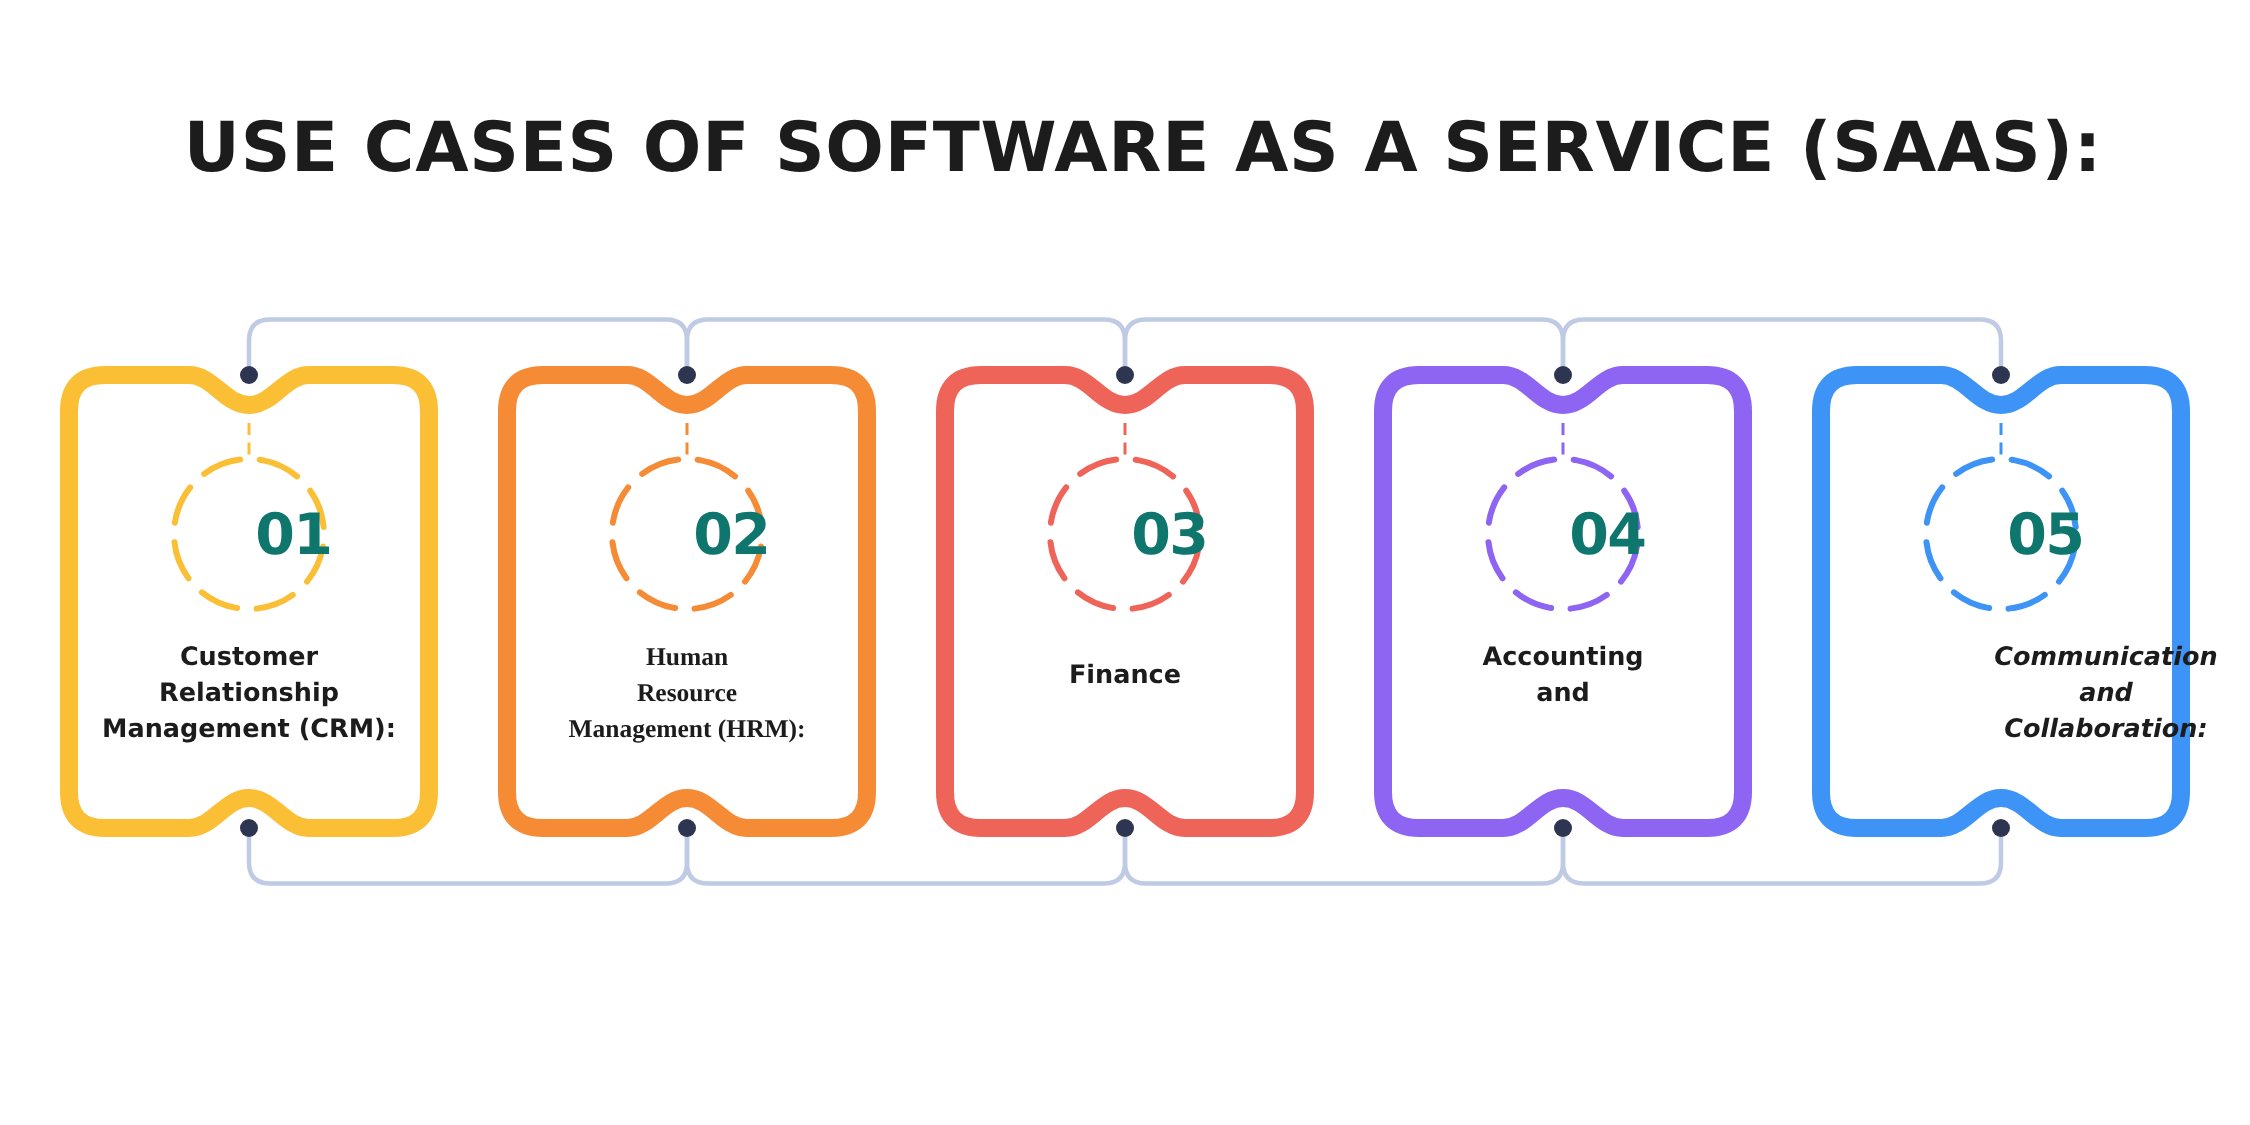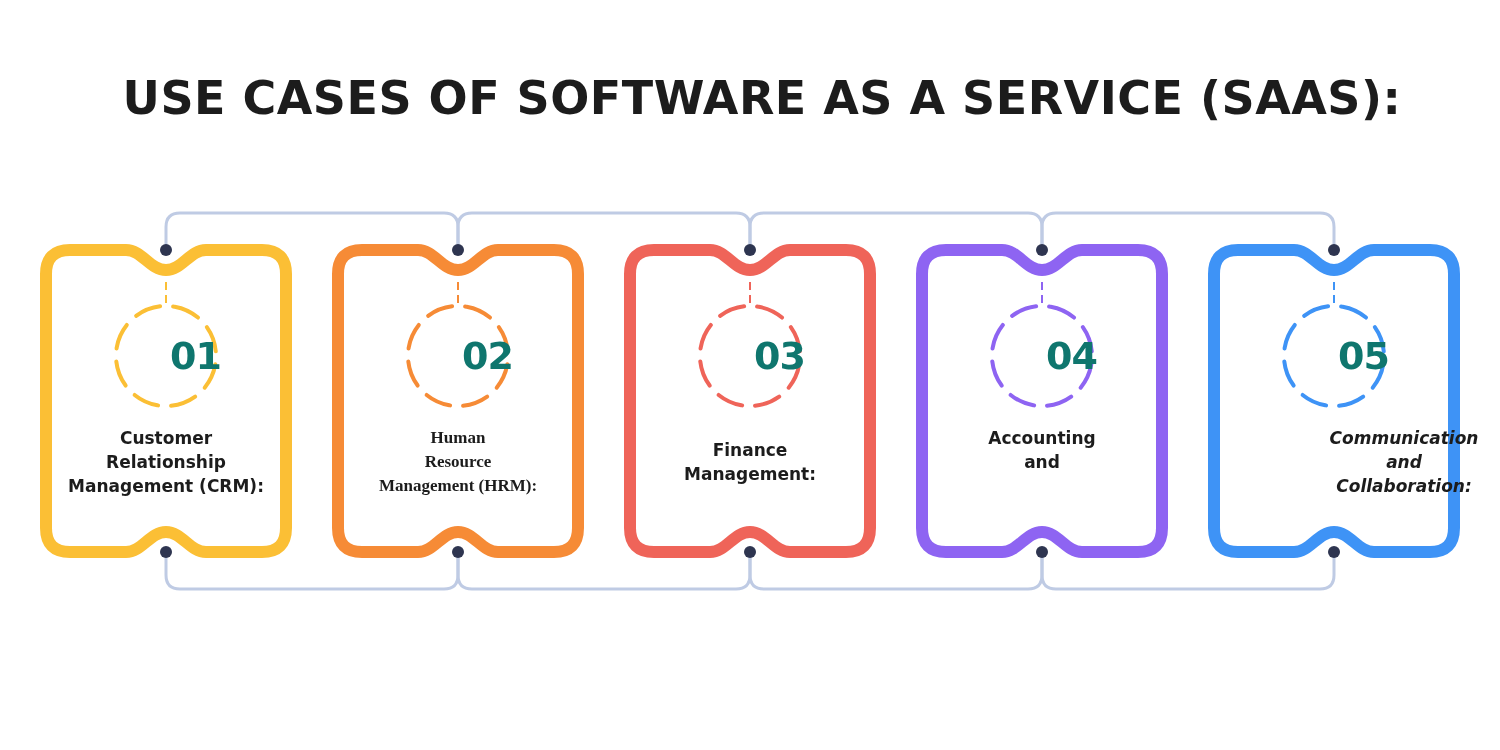--- a/index.html
+++ b/index.html
@@ -87,21 +87,20 @@
     </div>
     <div class="card-num" style="left: 403px; top: 333px;">02</div>
     <div class="card-label" style="left: 343px; top: 426px; font-family: Liberation Serif, serif;">
       <span>Human</span>
       <span>Resource</span>
       <span>Management (HRM):</span>
     </div>
     <div class="card-num" style="left: 695px; top: 333px;">03</div>
     <div class="card-label" style="left: 635px; top: 438px;">
       <span>Finance</span>
-      <span>Management:</span>
     </div>
     <div class="card-num" style="left: 987px; top: 333px;">04</div>
     <div class="card-label" style="left: 927px; top: 426px;">
       <span>Accounting</span>
       <span>and</span>
     </div>
     <div class="card-num" style="left: 1279px; top: 333px;">05</div>
     <div class="card-label" style="left: 1289px; top: 426px; font-style: italic;">
       <span>Communication</span>
       <span>and</span>

